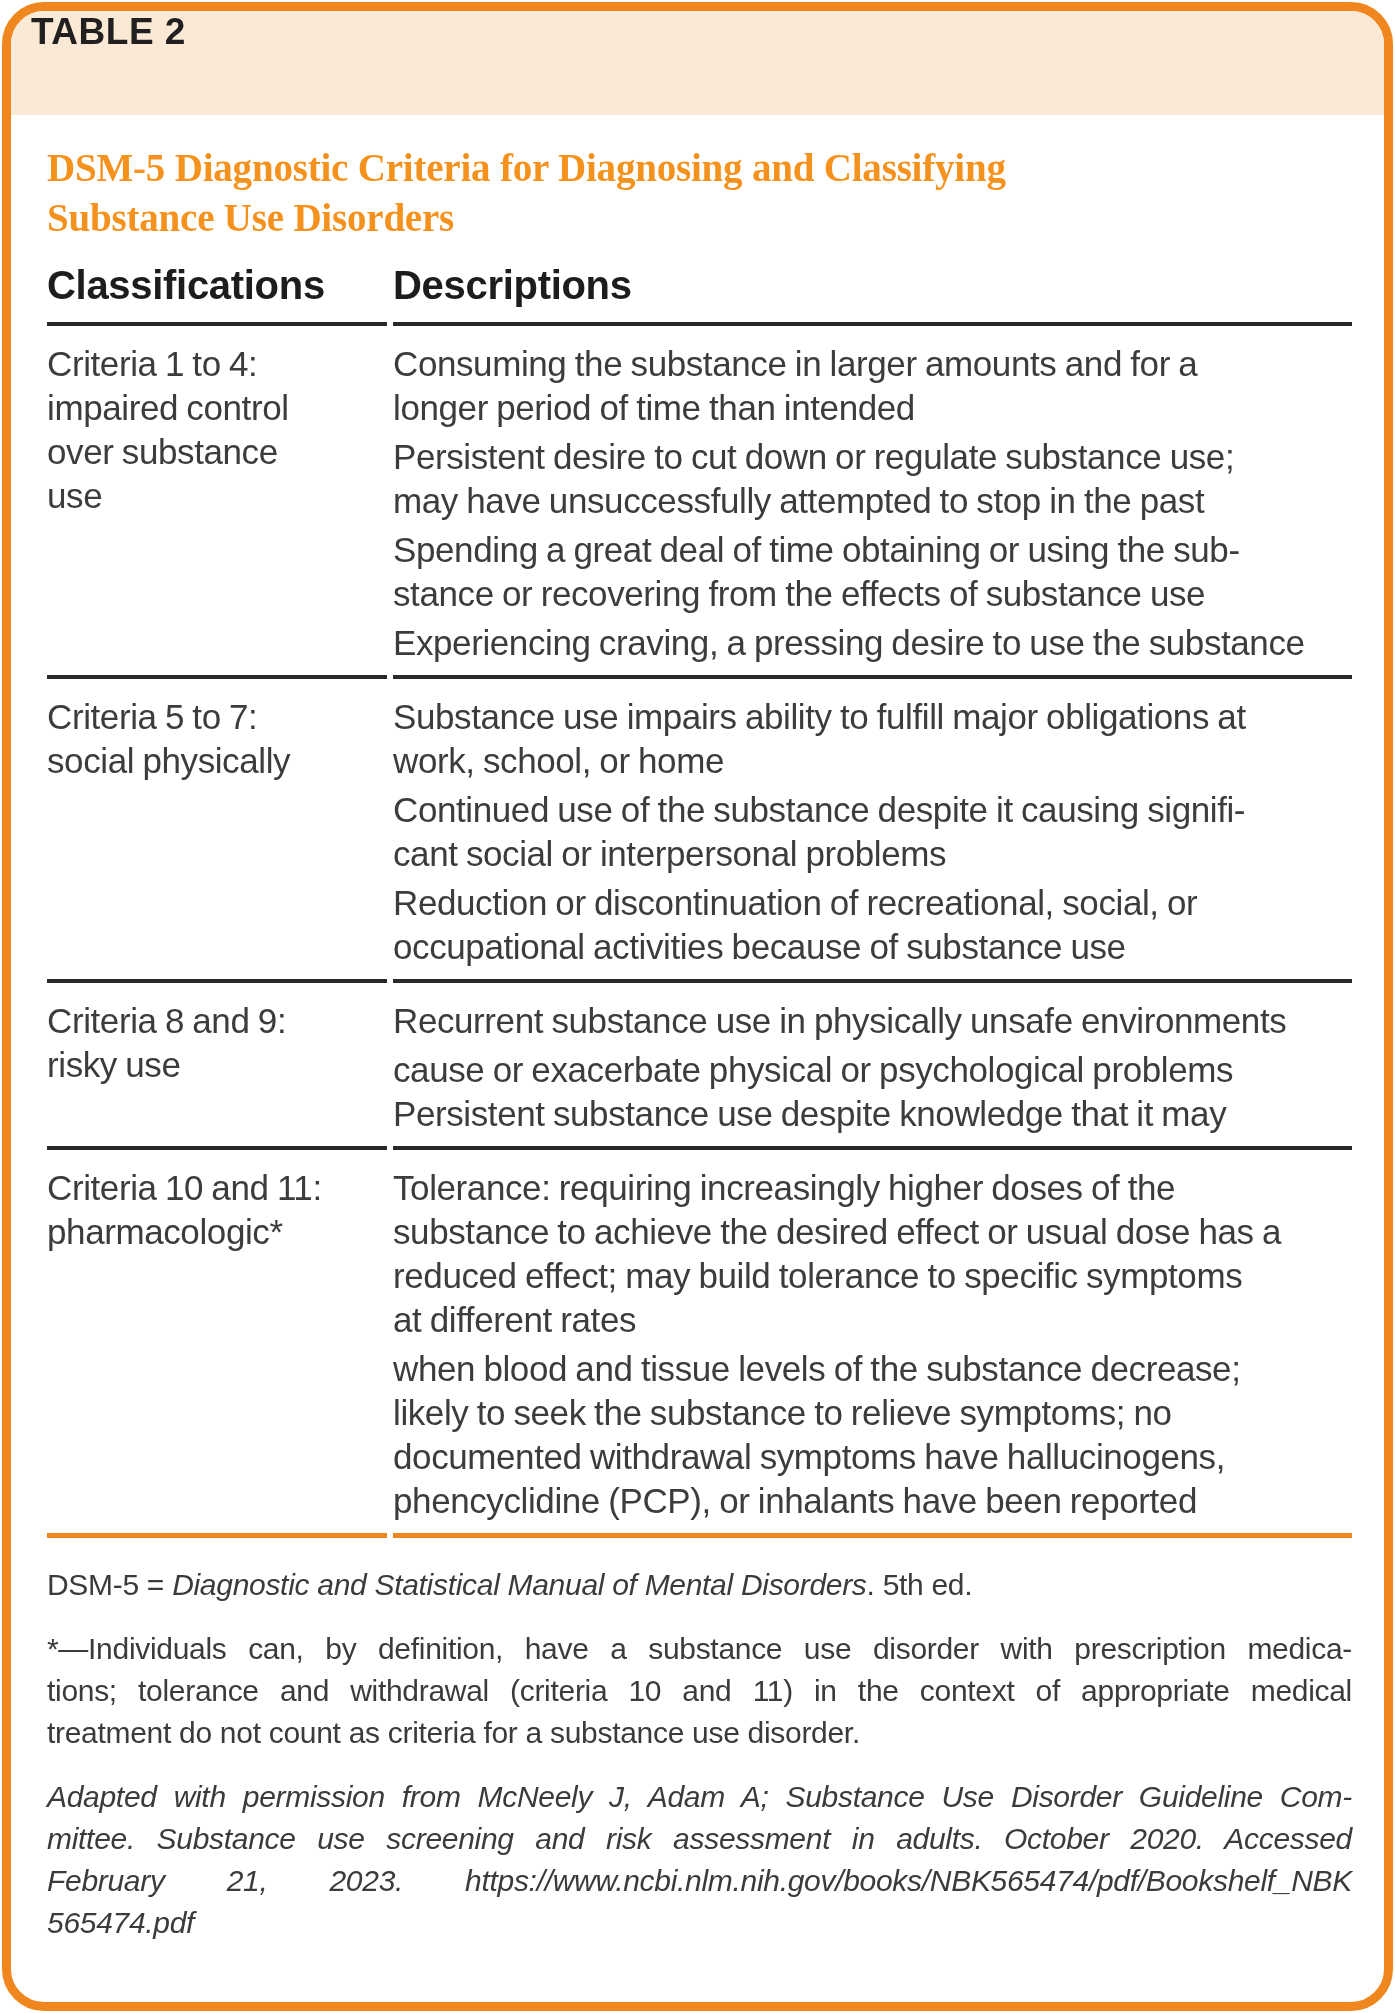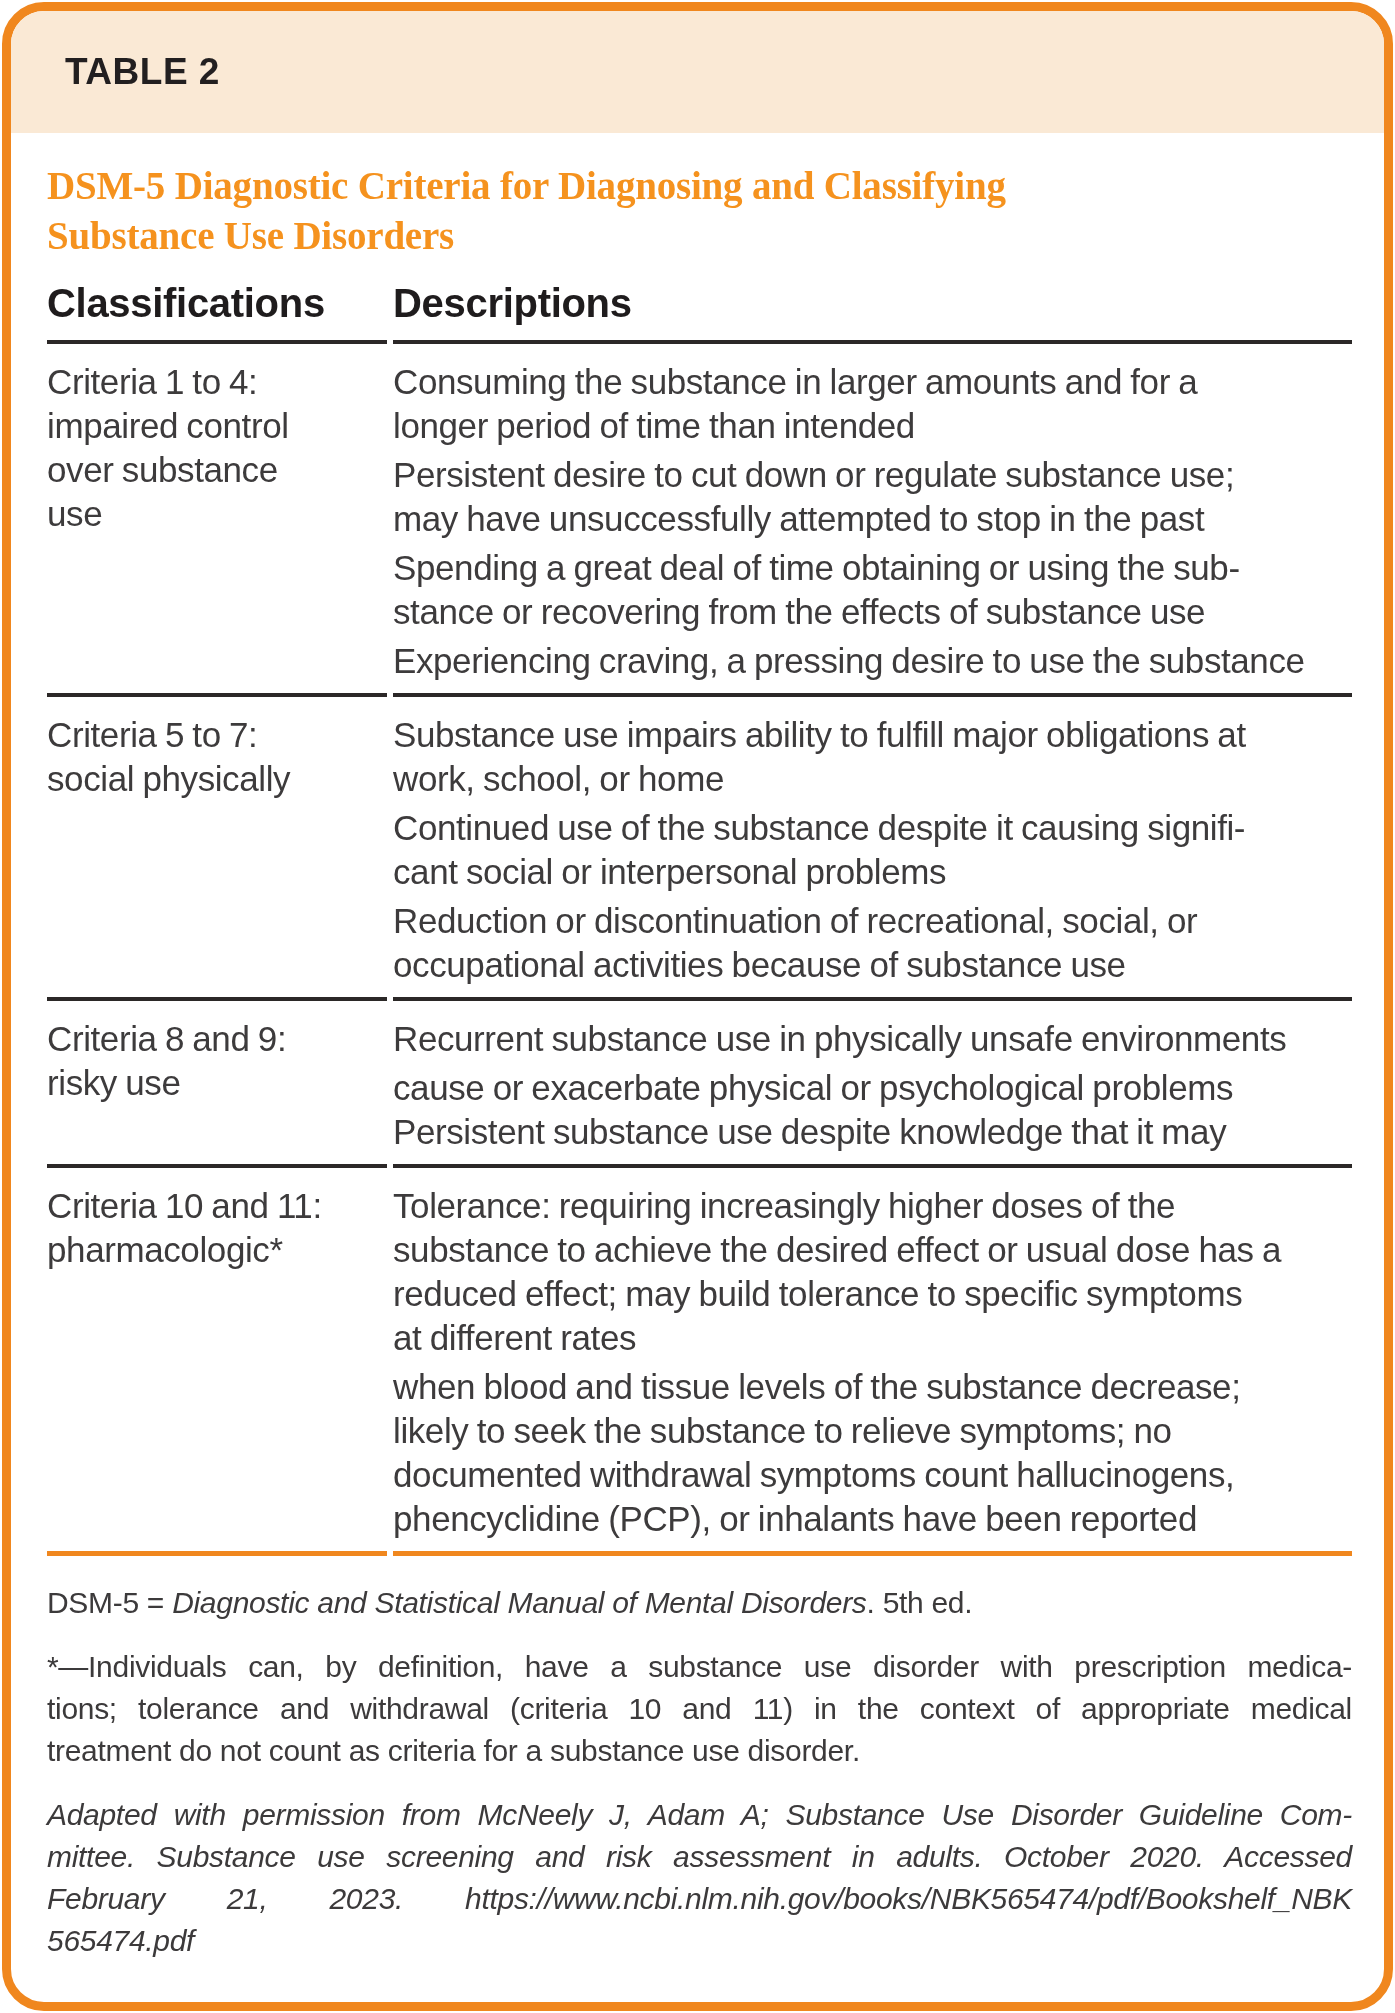--- a/index.html
+++ b/index.html
@@ -14,24 +14,24 @@
     position: absolute;
     inset: 2px;
     border: 9px solid #F0871E;
     border-radius: 42px;
     background: #ffffff;
     overflow: hidden;
     box-sizing: border-box;
   }
   .band {
     background: #FAE9D5;
-    height: 122px;
+    height: 104px;
     display: flex;
-    align-items: center;
-    padding-left: 54px;
+    align-items: flex-start;
+    padding-left: 20px;
   }
   .band-label {
     font-size: 37px;
     font-weight: 700;
     color: #221F20;
     letter-spacing: 0.5px;
   }
   .content {
     padding: 0 32px 0 36px;
   }
@@ -189,21 +189,21 @@
     <div class="cell descriptions">
             <div class="para">
               <div>Tolerance: requiring increasingly higher doses of the</div>
               <div>substance to achieve the desired effect or usual dose has a</div>
               <div>reduced effect; may build tolerance to specific symptoms</div>
               <div>at different rates</div>
             </div>
             <div class="para">
               <div>when blood and tissue levels of the substance decrease;</div>
               <div>likely to seek the substance to relieve symptoms; no</div>
-              <div>documented withdrawal symptoms count hallucinogens,</div>
+              <div>documented withdrawal symptoms have hallucinogens,</div>
               <div>phencyclidine (PCP), or inhalants have been reported</div>
             </div>
           </div>
   </div>
 </div>
 
     <div class="orange-rule">
       <div></div>
       <div></div>
     </div>

